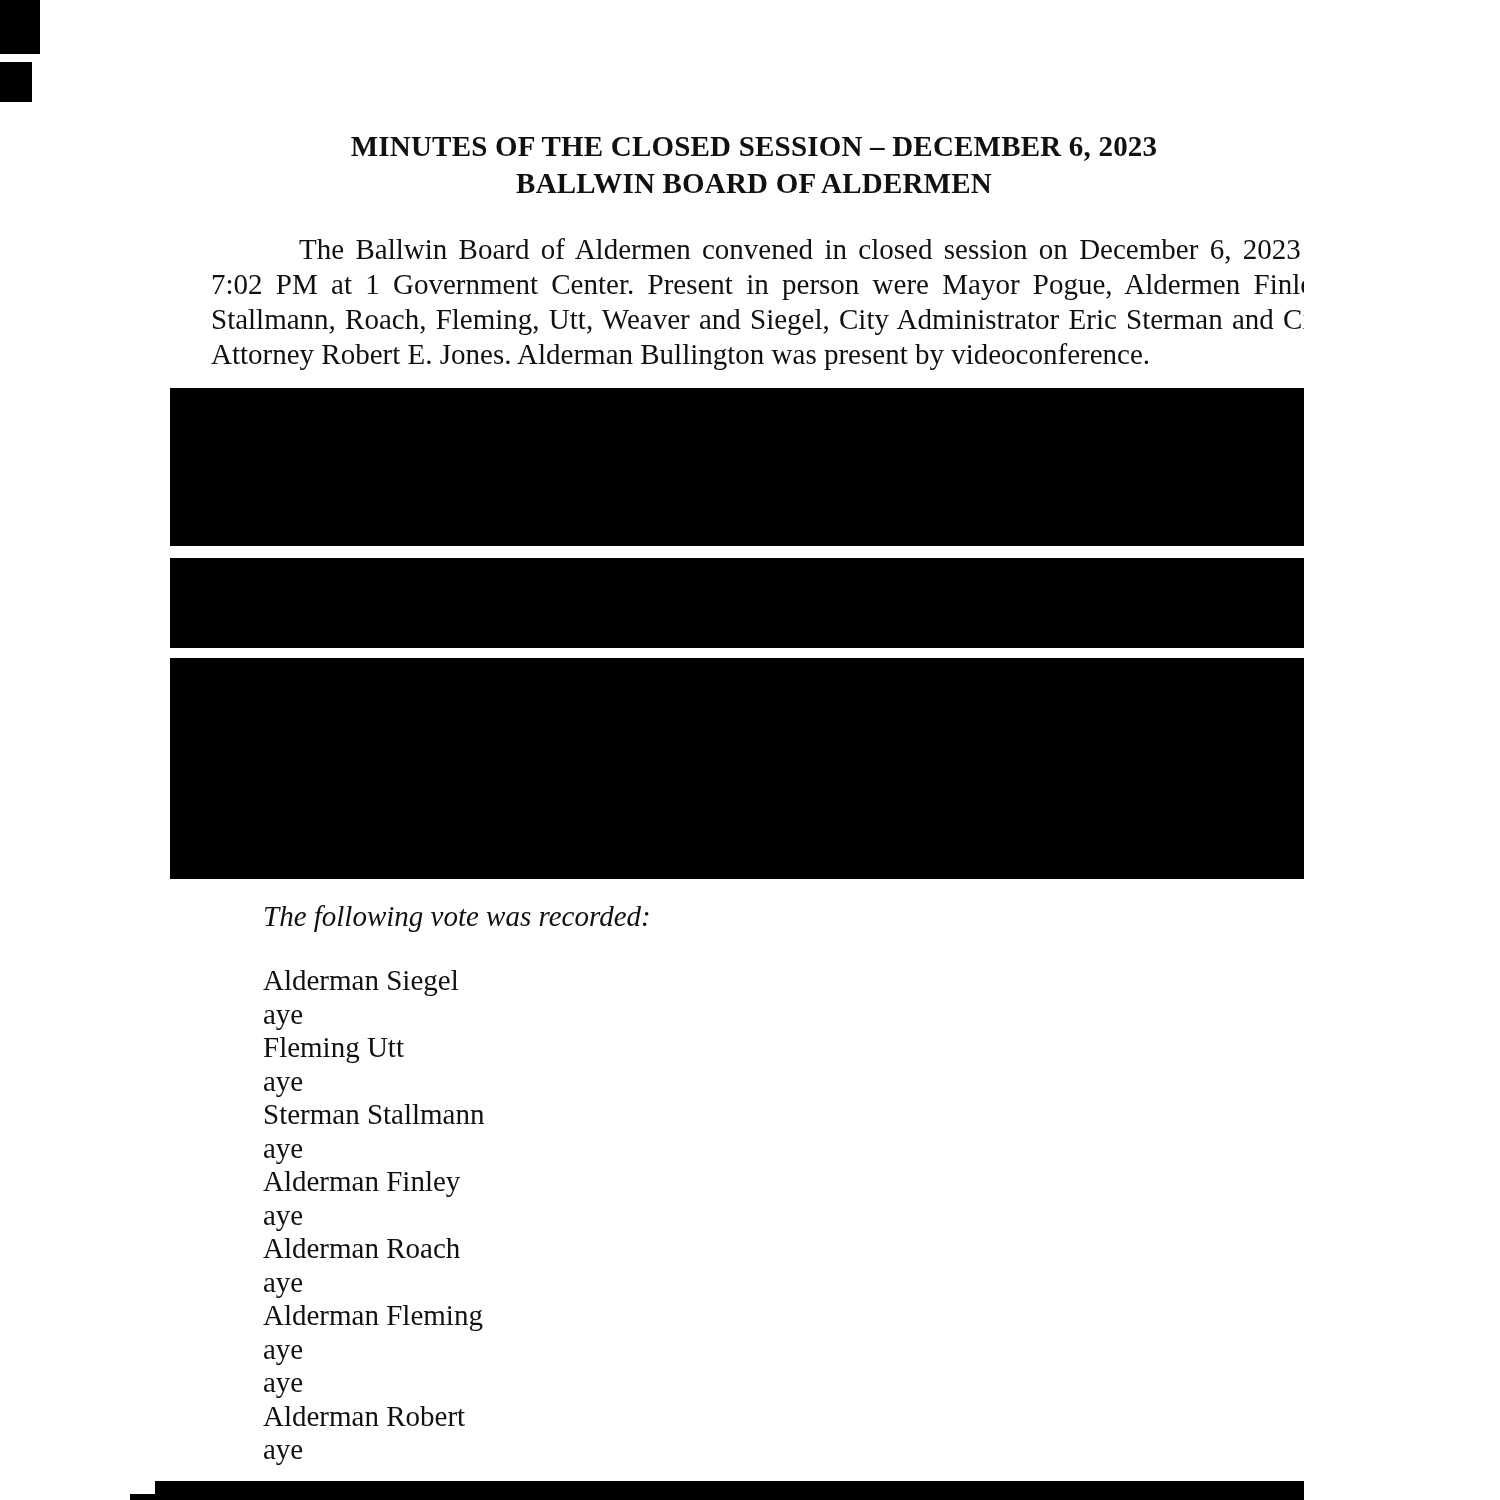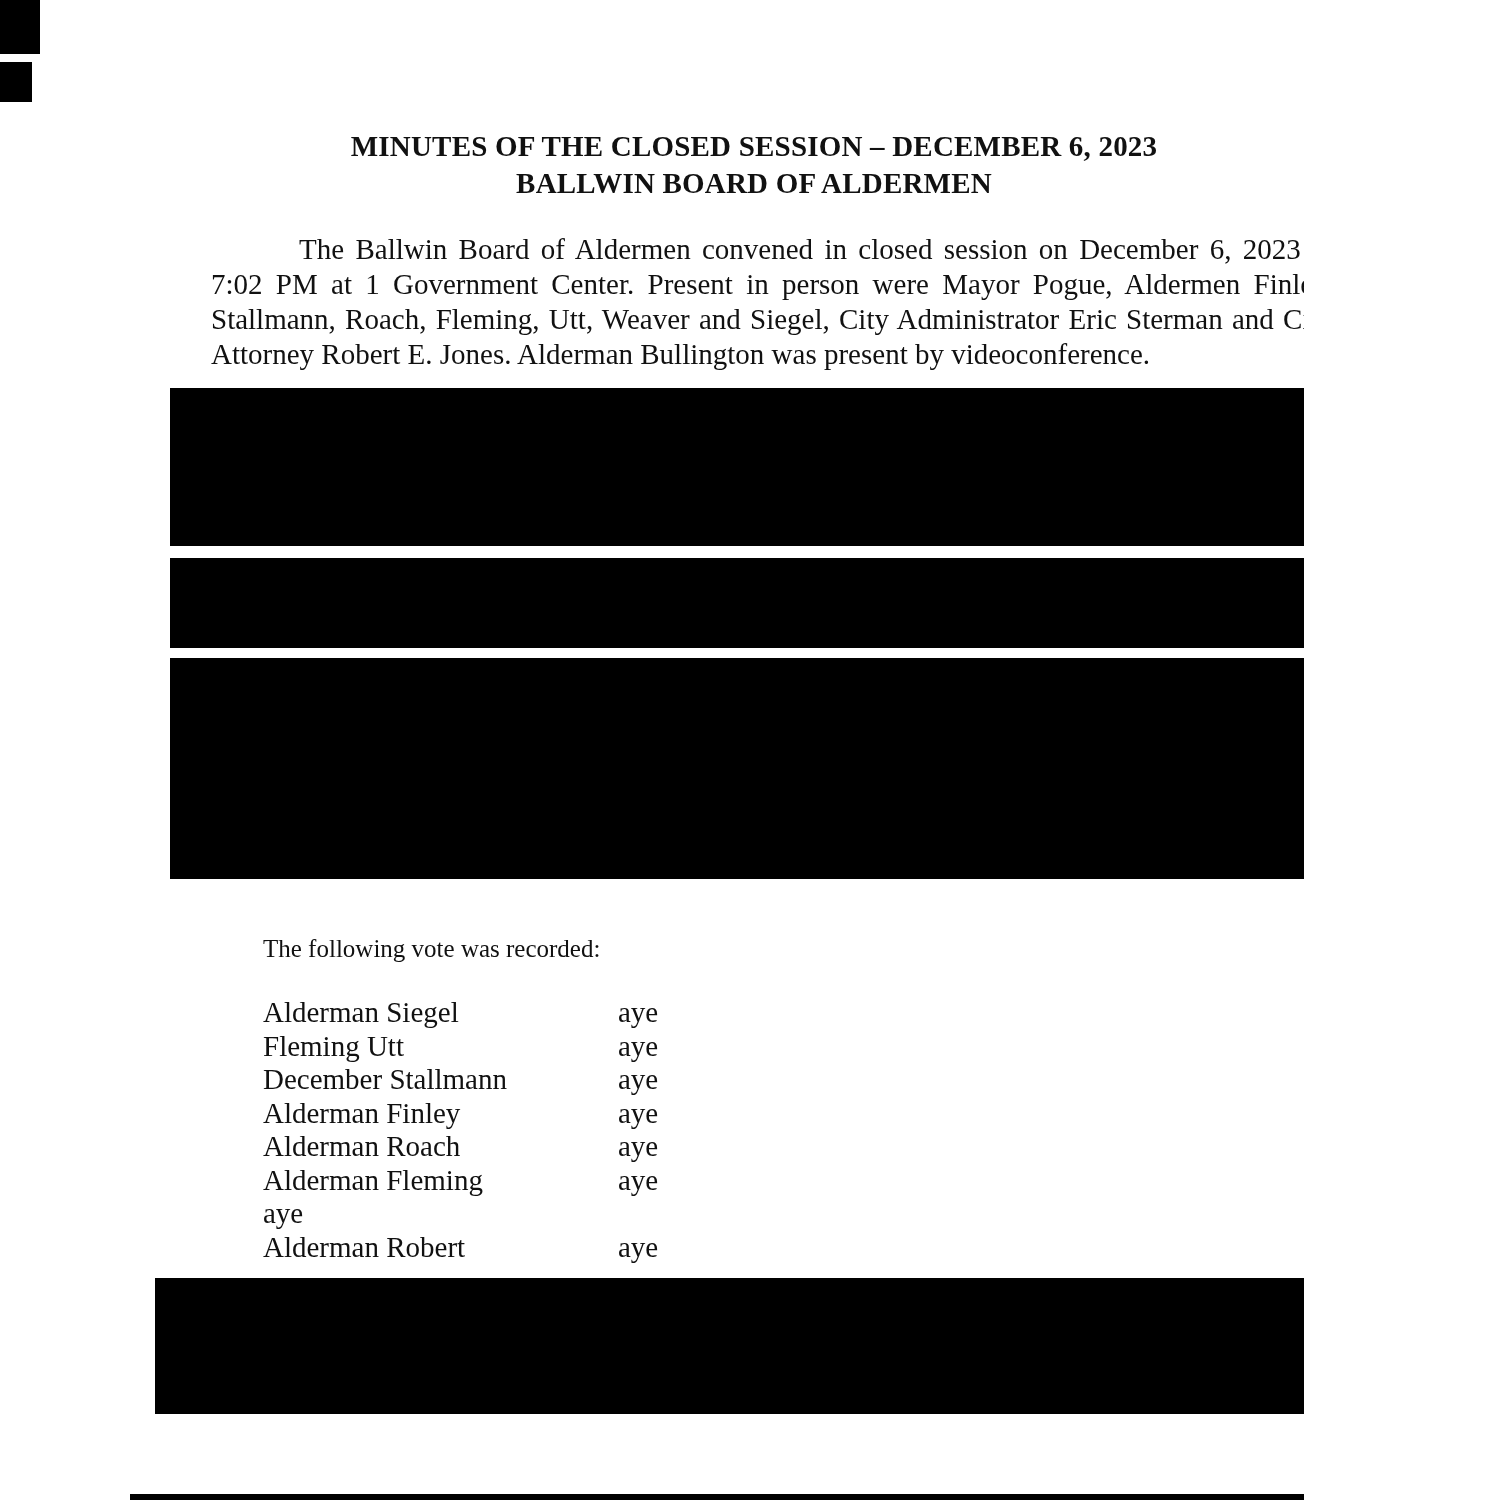--- a/index.html
+++ b/index.html
@@ -48,31 +48,32 @@
     background: #000;
     margin-left: -5px;
     width: 1182px;
   }
   .redaction-1 { margin-top: 16px; height: 158px; }
   .redaction-2 { margin-top: 12px; height: 90px; }
   .redaction-3 { margin-top: 10px; height: 221px; }
   .redaction-4 { margin-top: 14px; margin-left: -20px; width: 1191px; height: 136px; }
 
   .vote-intro {
-    margin-top: 52px;
-    font-size: 25px;
+    margin-top: 20px;
+    font-size: 29px;
     line-height: 35px;
     text-indent: 88px;
+    font-style: italic;
   }
   .vote-table {
     margin-top: 30px;
     margin-left: 88px;
     font-size: 29px;
   }
-  .vote-row { display: flex; line-height: 33.5px; }
+  .vote-row { display: flex; line-height: 33.5px; flex-direction: column; }
   .vote-name { width: 355px; }
   .vote-value { width: 120px; }
 
   .stray-mark {
     position: absolute;
     left: 1327px;
     top: 1052px;
     font-size: 22px;
     color: #333;
   }
@@ -104,21 +105,21 @@
     <div class="vote-table">
       <div class="vote-row">
         <span class="vote-name">Alderman Siegel</span>
         <span class="vote-value">aye</span>
       </div>
       <div class="vote-row">
         <span class="vote-name">Fleming Utt</span>
         <span class="vote-value">aye</span>
       </div>
       <div class="vote-row">
-        <span class="vote-name">December Stallmann</span>
+        <span class="vote-name">Sterman Stallmann</span>
         <span class="vote-value">aye</span>
       </div>
       <div class="vote-row">
         <span class="vote-name">Alderman Finley</span>
         <span class="vote-value">aye</span>
       </div>
       <div class="vote-row">
         <span class="vote-name">Alderman Roach</span>
         <span class="vote-value">aye</span>
       </div>

